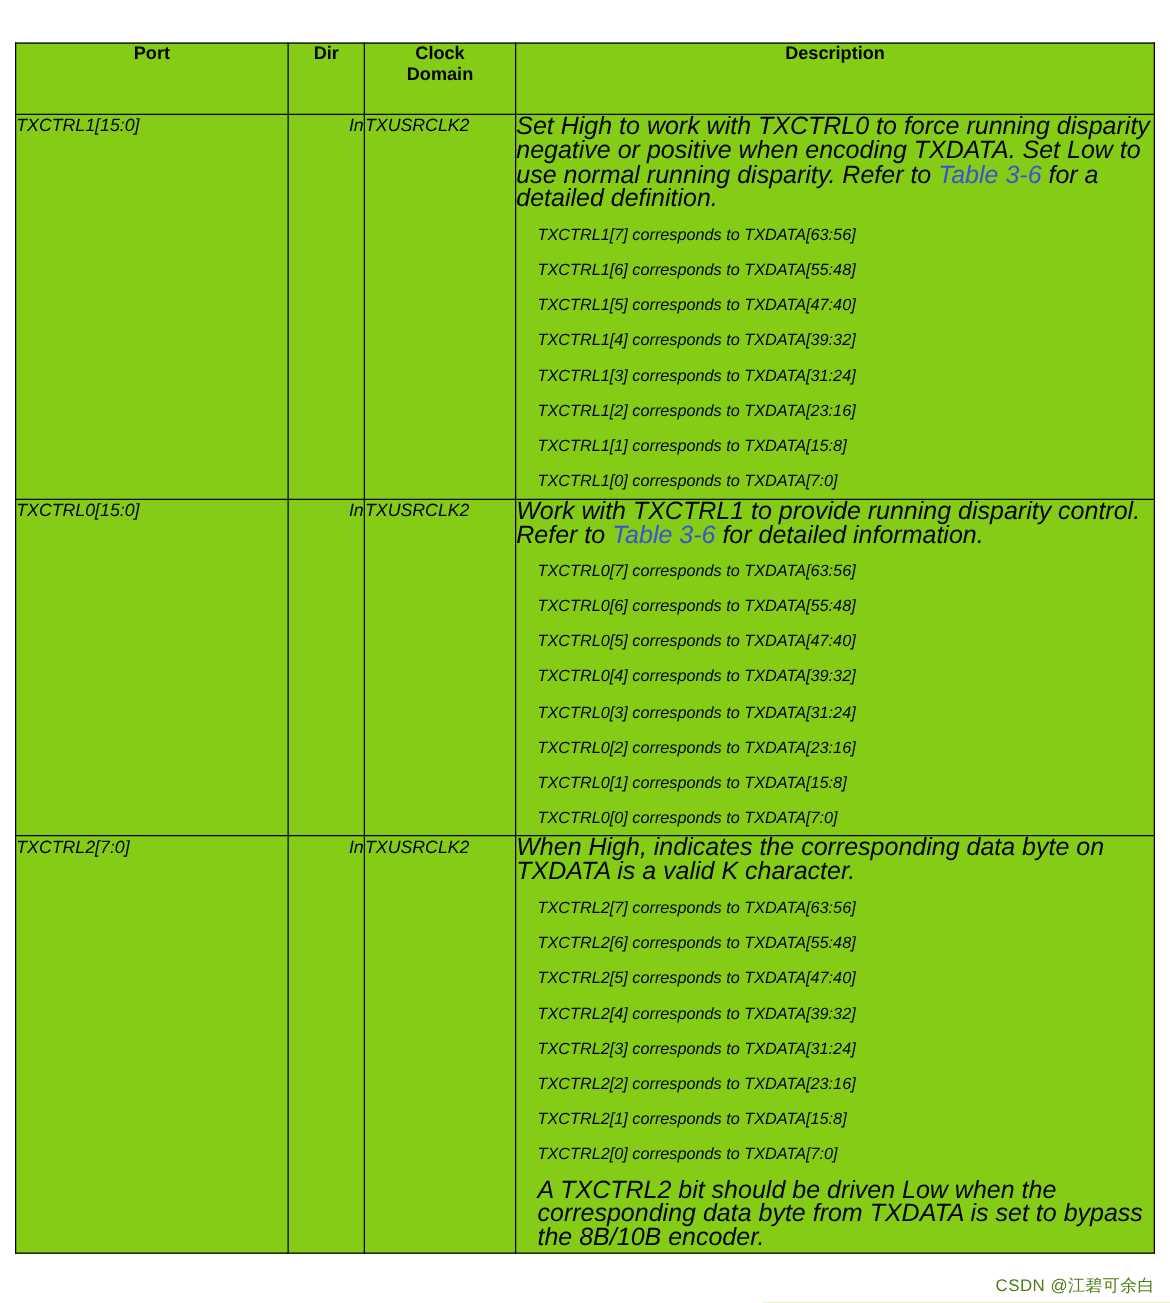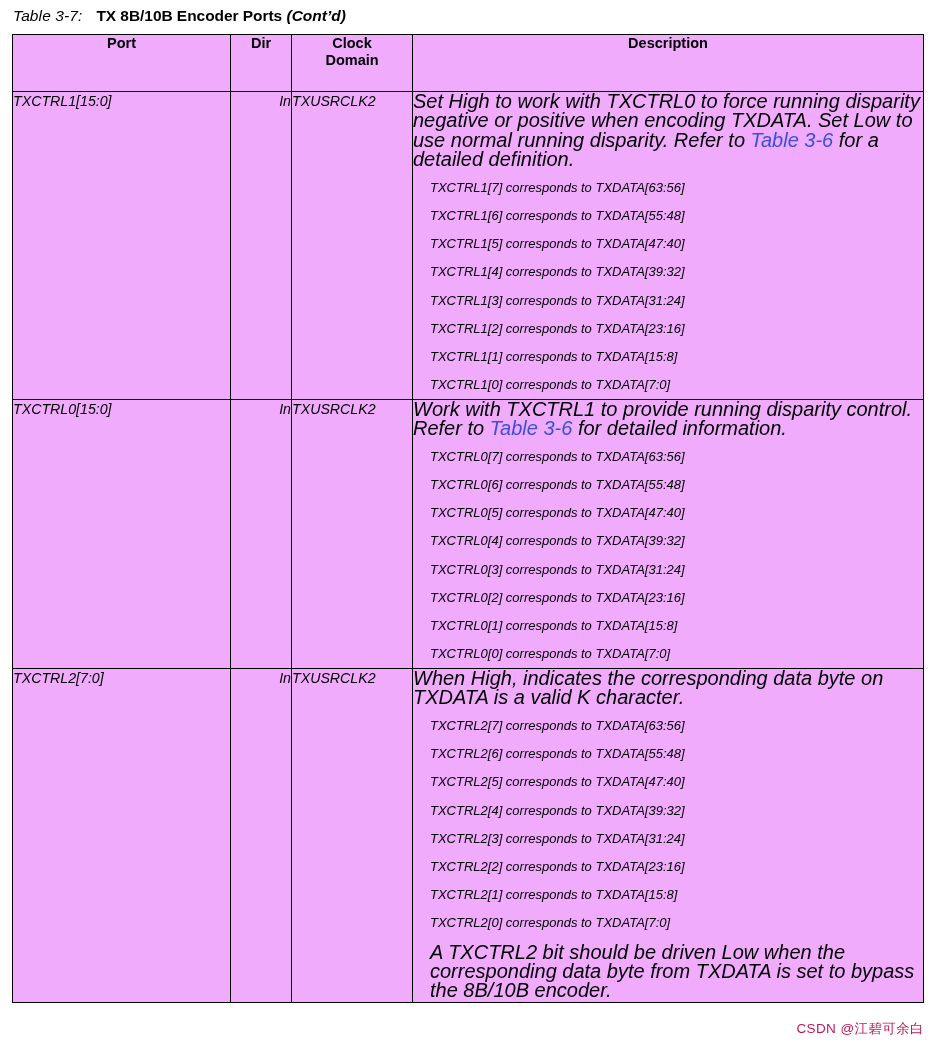--- a/index.html
+++ b/index.html
@@ -50,21 +50,21 @@
   .tbl-wrap {
     position: absolute;
     left: 12px;
     top: 34px;
     width: 911px;
   }
   table.ports {
     border-collapse: collapse;
     width: 911px;
     table-layout: fixed;
-    background: #f0abfc;
+    background: #84cc16;
   }
   table.ports th,
   table.ports td {
     border: 1px solid #000000;
     vertical-align: top;
     padding: 0;
   }
 
   
   col.c-port { width: 218px; }
@@ -133,34 +133,31 @@
     color: #3B4FD8;
     text-decoration: none;
   }
 
   
   .watermark {
     position: absolute;
     right: 12px;
     bottom: 4px;
     font-size: 13.5px;
-    color: #be185d;
+    color: #4d7c0f;
     letter-spacing: 0.4px;
     white-space: nowrap;
     user-select: none;
   }
 </style>
 </head>
 <body>
 
 <div class="page">
 
-  <div class="table-caption">
-    <span class="cap-label">Table 3-7:</span><span class="cap-gap"></span><span class="cap-title">TX 8B/10B Encoder Ports</span> <span class="cap-cont">(Cont’d)</span>
-  </div>
 
   <div class="tbl-wrap">
     <table class="ports">
       <colgroup>
         <col class="c-port">
         <col class="c-dir">
         <col class="c-clk">
         <col class="c-desc">
       </colgroup>
       <thead>

